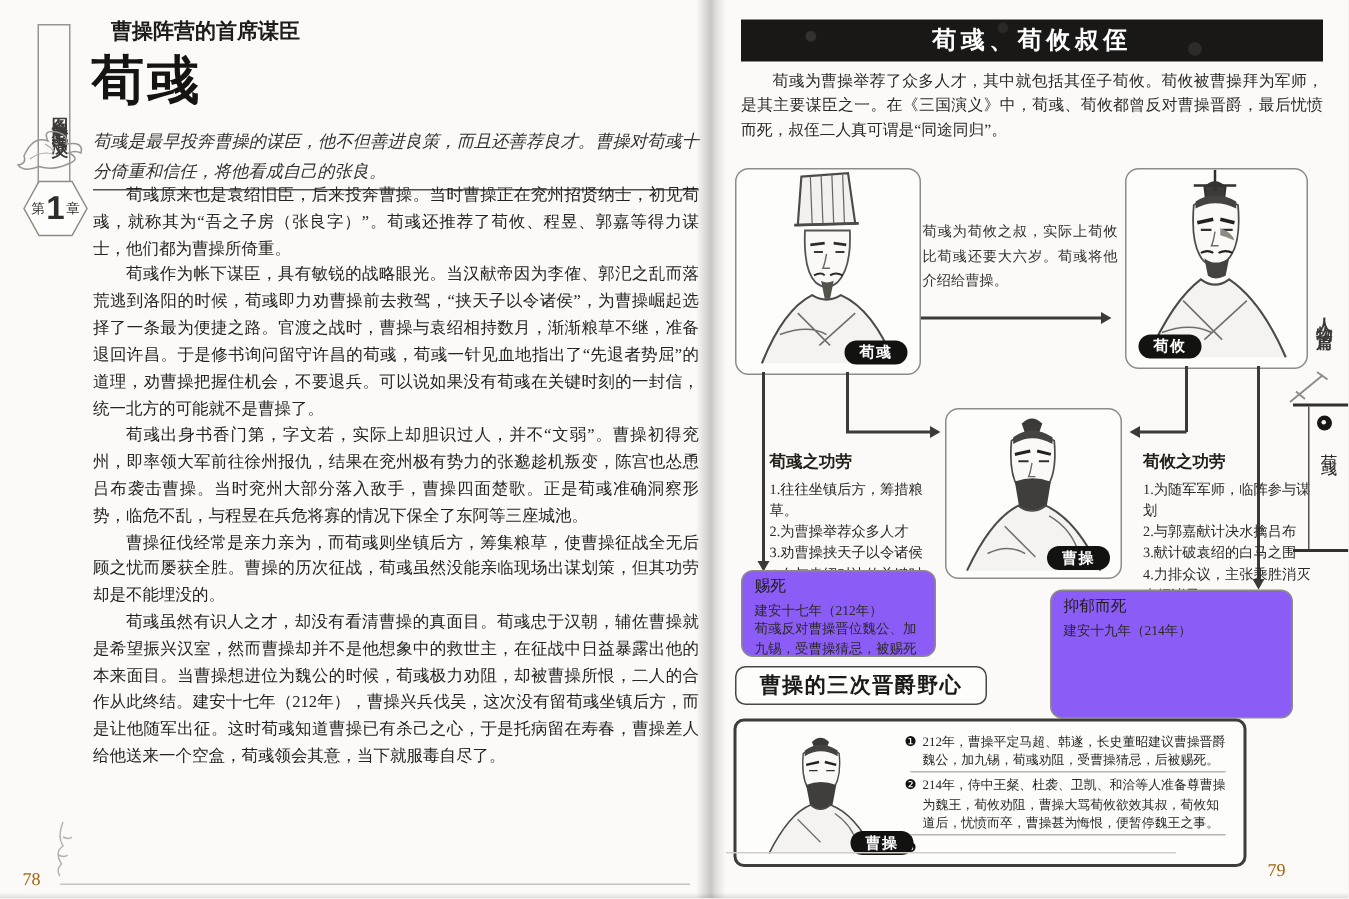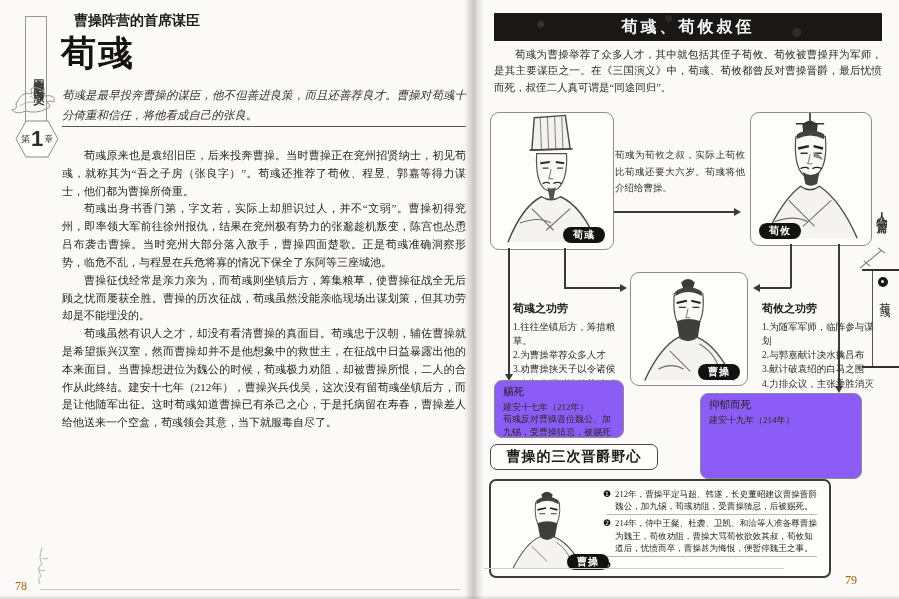--- a/index.html
+++ b/index.html
@@ -15,21 +15,21 @@
     writing-mode:vertical-rl;text-orientation:upright;font-family:"Liberation Sans",sans-serif;
     font-size:11px;font-weight:bold;color:#3b3a38;letter-spacing:3px;padding:6px 0;text-align:center;}
   .chapter-hex{left:14px;top:118px;width:46px;height:42px;}
   .chapter-hex .hexlabel{position:absolute;left:0;top:0;width:46px;height:42px;display:flex;align-items:center;justify-content:center;color:#2f2e2c;}
   .chapter-hex .sm{font-size:9px;font-family:"Liberation Sans",sans-serif;}
   .chapter-hex .big{font-size:22px;font-weight:bold;font-family:"Liberation Sans",sans-serif;margin:0 1px;}
   .lp-subtitle{left:62px;top:12px;font-family:"Liberation Sans",sans-serif;font-size:14px;font-weight:bold;color:#1d1c1a;margin-left:12px;}
   .lp-title{left:61px;top:30px;font-family:"Liberation Sans",sans-serif;font-size:35px;font-weight:bold;color:#151412;letter-spacing:2px;}
   .lp-intro{left:62px;top:86px;width:404px;font-size:11.5px;font-style:italic;color:#33312e;line-height:1.7;text-align:justify;}
   .lp-rule{left:62px;top:126px;width:404px;height:0;border-top:1px solid #55534f;}
-  .lp-body{left:62px;top:147px;width:404px;font-size:11px;color:#26241f;line-height:1.62;text-align:justify;}
+  .lp-body{left:62px;top:122px;width:404px;font-size:11px;color:#26241f;line-height:1.62;text-align:justify;}
   .lp-body p{margin:0;text-indent:2em;}
   .page-num{font-size:12px;color:#a16207;font-family:"Liberation Serif",serif;}
   .pn-left{left:15px;top:579px;}
   .pn-right{left:845px;top:573px;}
   .footer-line-left{left:40px;top:589px;width:420px;height:0;border-top:1px solid #c6c3bd;}
   .footer-line-right{left:484px;top:568px;width:300px;height:0;border-top:1px solid #d2cfc9;}
   
   .banner{left:494px;top:13px;width:388px;height:28px;background:
     radial-gradient(circle at 12% 40%, #34322f 0 3px, transparent 4px),
     radial-gradient(circle at 78% 70%, #2e2c2a 0 4px, transparent 5px),
@@ -103,20 +103,21 @@
     </div>
   </div>
 
   <div class="abs lp-subtitle">曹操阵营的首席谋臣</div>
   <div class="abs lp-title">荀彧</div>
   <div class="abs lp-intro">荀彧是最早投奔曹操的谋臣，他不但善进良策，而且还善荐良才。曹操对荀彧十分倚重和信任，将他看成自己的张良。</div>
   <div class="abs lp-rule"></div>
 
   <div class="abs lp-body">
     <p>荀彧原来也是袁绍旧臣，后来投奔曹操。当时曹操正在兖州招贤纳士，初见荀彧，就称其为“吾之子房（张良字）”。荀彧还推荐了荀攸、程昱、郭嘉等得力谋士，他们都为曹操所倚重。</p>
+    <p>荀彧作为帐下谋臣，具有敏锐的战略眼光。当汉献帝因为李傕、郭汜之乱而落荒逃到洛阳的时候，荀彧即力劝曹操前去救驾，“挟天子以令诸侯”，为曹操崛起选择了一条最为便捷之路。官渡之战时，曹操与袁绍相持数月，渐渐粮草不继，准备退回许昌。于是修书询问留守许昌的荀彧，荀彧一针见血地指出了“先退者势屈”的道理，劝曹操把握住机会，不要退兵。可以说如果没有荀彧在关键时刻的一封信，统一北方的可能就不是曹操了。</p>
     <p>荀彧出身书香门第，字文若，实际上却胆识过人，并不“文弱”。曹操初得兖州，即率领大军前往徐州报仇，结果在兖州极有势力的张邈趁机叛变，陈宫也怂恿吕布袭击曹操。当时兖州大部分落入敌手，曹操四面楚歌。正是荀彧准确洞察形势，临危不乱，与程昱在兵危将寡的情况下保全了东阿等三座城池。</p>
     <p>曹操征伐经常是亲力亲为，而荀彧则坐镇后方，筹集粮草，使曹操征战全无后顾之忧而屡获全胜。曹操的历次征战，荀彧虽然没能亲临现场出谋划策，但其功劳却是不能埋没的。</p>
     <p>荀彧虽然有识人之才，却没有看清曹操的真面目。荀彧忠于汉朝，辅佐曹操就是希望振兴汉室，然而曹操却并不是他想象中的救世主，在征战中日益暴露出他的本来面目。当曹操想进位为魏公的时候，荀彧极力劝阻，却被曹操所恨，二人的合作从此终结。建安十七年（212年），曹操兴兵伐吴，这次没有留荀彧坐镇后方，而是让他随军出征。这时荀彧知道曹操已有杀己之心，于是托病留在寿春，曹操差人给他送来一个空盒，荀彧领会其意，当下就服毒自尽了。</p>
   </div>
 
   <svg class="abs" style="left:28px;top:546px;" width="26" height="40" viewBox="0 0 26 40">
     <path d="M14 2 Q10 12 14 18 Q8 22 13 30 Q9 34 12 38 M14 12 Q18 14 20 12 M11 24 Q15 26 17 24" fill="none" stroke="#b7b3ac" stroke-width="1"></path>
   </svg>
   <div class="abs page-num pn-left">78</div>
   <div class="abs footer-line-left"></div>

